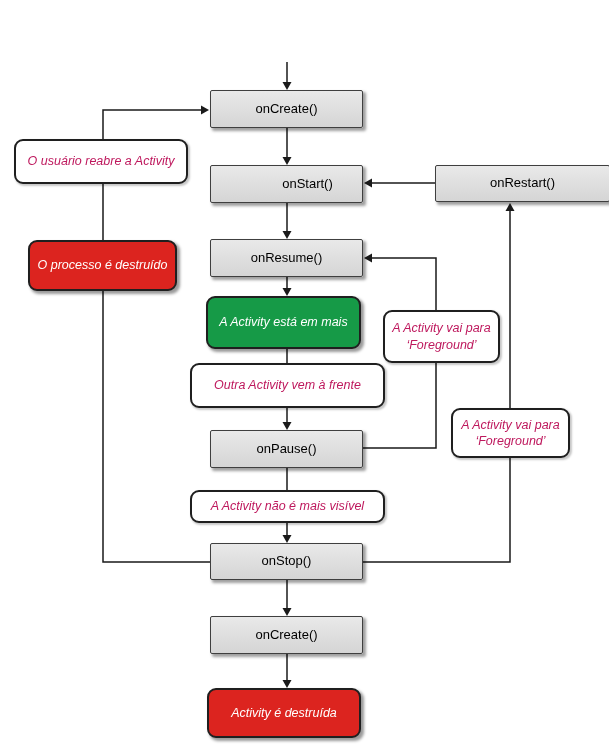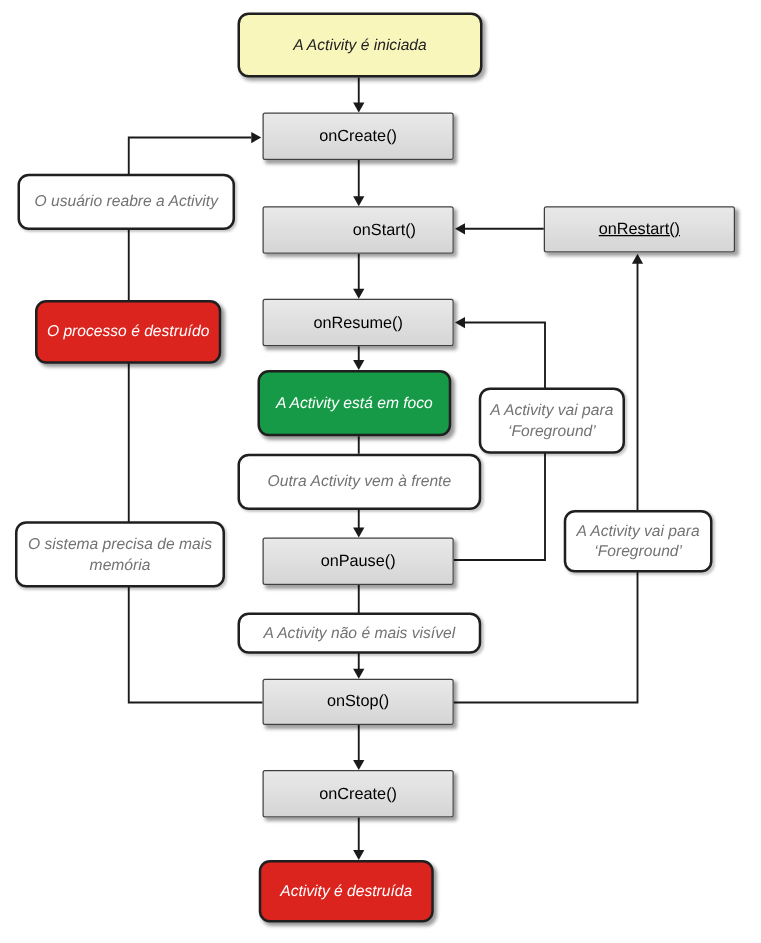--- a/index.html
+++ b/index.html
@@ -25,21 +25,21 @@
   }
   .node {
     position: absolute;
     display: flex;
     align-items: center;
     justify-content: center;
     text-align: center;
     box-sizing: border-box;
     line-height: 1.3;
     padding: 2px 6px;
-    color: #737373;
+    color: #be185d;
   }
   
   .stage {
     background: linear-gradient(#e9e9e9, #d5d5d5);
     border: 1.5px solid #3f3f3f;
     border-radius: 2px;
     box-shadow: 2.5px 2.5px 3px rgba(0,0,0,0.38);
     font-size: 13px;
     color: #000000;
     text-align: right;
@@ -109,47 +109,45 @@
     <path d="M363,448 H436 V258 H372"></path>
     <polygon points="372,253.5 372,262.5 364,258"></polygon>
 
     <path d="M363,562 H510 V210"></path>
     <polygon points="505.5,211 514.5,211 510,203"></polygon>
 
     <path d="M210,562 H103 V110 H201"></path>
     <polygon points="201,105.5 201,114.5 209,110"></polygon>
   </svg>
 
-  <div class="node label yellow" style="left:190px; top:10px; width:196px; height:52px;">A Activity é iniciada</div>
 
   <div class="node stage" style="left:210px; top:90px; width:153px; height:38px;">onCreate()</div>
 
   <div class="node label" style="left:14px; top:139px; width:174px; height:45px;">O usuário reabre a Activity</div>
 
   <div class="node stage" style="left:210px; top:165px; width:153px; height:38px;padding-left:48px;">onStart()</div>
 
-  <div class="node stage" style="left:435px; top:165px; width:153px; height:37px;text-decoration:underline;">onRestart()</div>
+  <div class="node stage" style="left:435px; top:165px; width:175px; height:37px;">onRestart()</div>
 
   <div class="node label red" style="left:28px; top:240px; width:149px; height:51px;">O processo é destruído</div>
 
   <div class="node stage" style="left:210px; top:239px; width:153px; height:38px;">onResume()</div>
 
-  <div class="node label green" style="left:206px; top:296px; width:155px; height:53px;">A Activity está em foco</div>
+  <div class="node label green" style="left:206px; top:296px; width:155px; height:53px;">A Activity está em mais</div>
 
   <div class="node label" style="left:383px; top:310px; width:117px; height:53px;">A Activity vai para ‘Foreground’</div>
 
   <div class="node label" style="left:190px; top:363px; width:195px; height:45px;">Outra Activity vem à frente</div>
 
-  <div class="node label" style="left:12px; top:417px; width:168px; height:53px;">O sistema precisa de mais memória</div>
 
   <div class="node stage" style="left:210px; top:430px; width:153px; height:38px;">onPause()</div>
 
   <div class="node label" style="left:451px; top:408px; width:119px; height:50px;">A Activity vai para ‘Foreground’</div>
 
   <div class="node label" style="left:190px; top:490px; width:195px; height:33px;">A Activity não é mais visível</div>
 
   <div class="node stage" style="left:210px; top:543px; width:153px; height:37px;">onStop()</div>
 
   <div class="node stage" style="left:210px; top:616px; width:153px; height:38px;">onCreate()</div>
 
-  <div class="node label red" style="left:207px; top:688px; width:140px; height:50px;">Activity é destruída</div>
+  <div class="node label red" style="left:207px; top:688px; width:154px; height:50px;">Activity é destruída</div>
 
 </div>
 
 </body></html>

